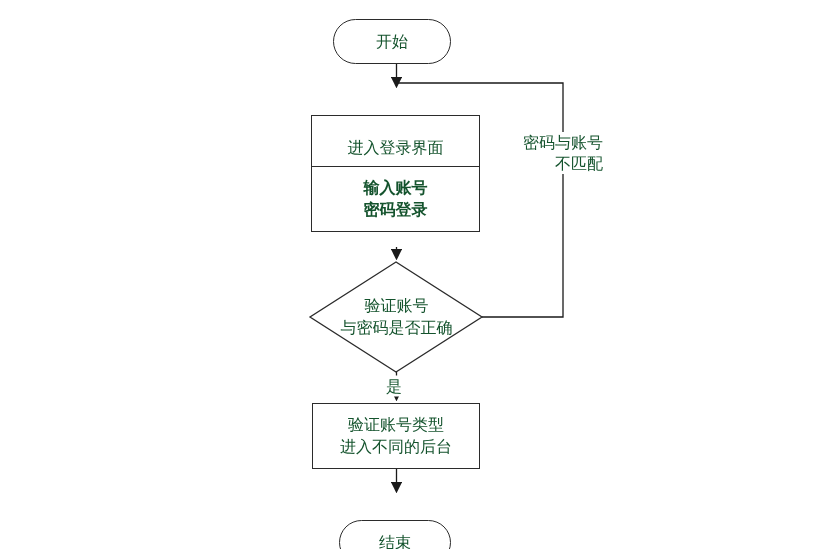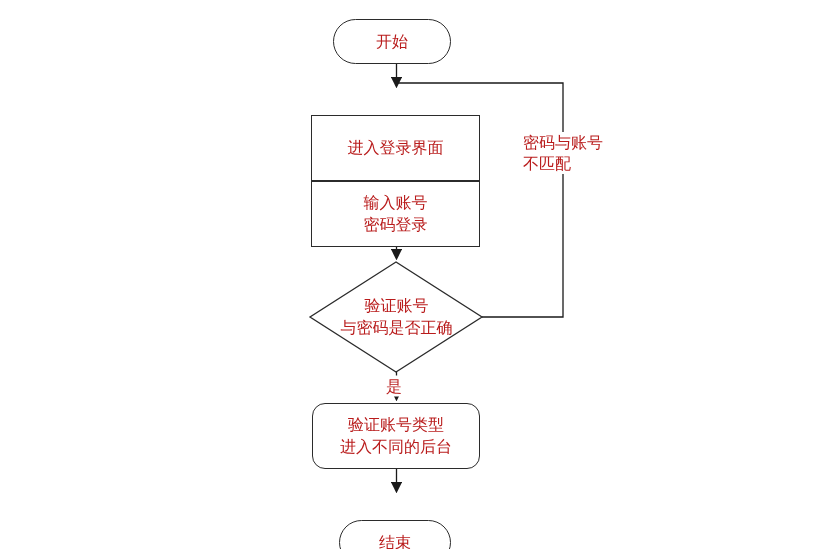--- a/index.html
+++ b/index.html
@@ -6,21 +6,21 @@
     margin: 0;
     padding: 0;
     background: #ffffff;
   }
   .canvas {
     position: relative;
     width: 713px;
     height: 549px;
     background: #ffffff;
     font-family: "Liberation Serif", "DejaVu Serif", serif;
-    color: #b91c1c;
+    color: #14532d;
     overflow: hidden;
   }
   .edges-svg {
     position: absolute;
     left: 0;
     top: 0;
     width: 825px;
     height: 549px;
   }
   .node {
@@ -37,29 +37,29 @@
   }
   .terminator {
     border: 1.4px solid #2b2b2b;
     border-radius: 23px;
   }
   .process {
     border: 1.4px solid #2b2b2b;
   }
   .node-start         { left: 333px; top: 19px;  width: 118px; height: 45px; }
   .node-enter-login   { left: 311px; top: 90px;  width: 169px; height: 66px; margin-top: 25px; }
-  .node-input-creds   { left: 311px; top: 181px; width: 169px; height: 66px; }
+  .node-input-creds   { left: 311px; top: 166px; width: 169px; height: 66px; font-weight: bold; }
   .node-decision-text { left: 311px; top: 290px; width: 171px; height: 54px; background: transparent; text-align: center; }
-  .node-verify-type   { left: 312px; top: 403px; width: 168px; height: 66px; border-radius: 13px; }
+  .node-verify-type   { left: 312px; top: 403px; width: 168px; height: 66px; }
   .node-end           { left: 339px; top: 520px; width: 112px; height: 45px; }
   .edge-label {
     position: absolute;
     transform: translate(-50%, -50%);
     background: #ffffff;
-    text-align: left;
+    text-align: right;
     font-size: 16px;
     line-height: 21px;
     white-space: pre-line;
     padding: 0 2px;
   }
   .label-yes      { left: 394px; top: 386px; }
   .label-mismatch { left: 563px; top: 153px; }
 </style>
 </head>
 <body>

